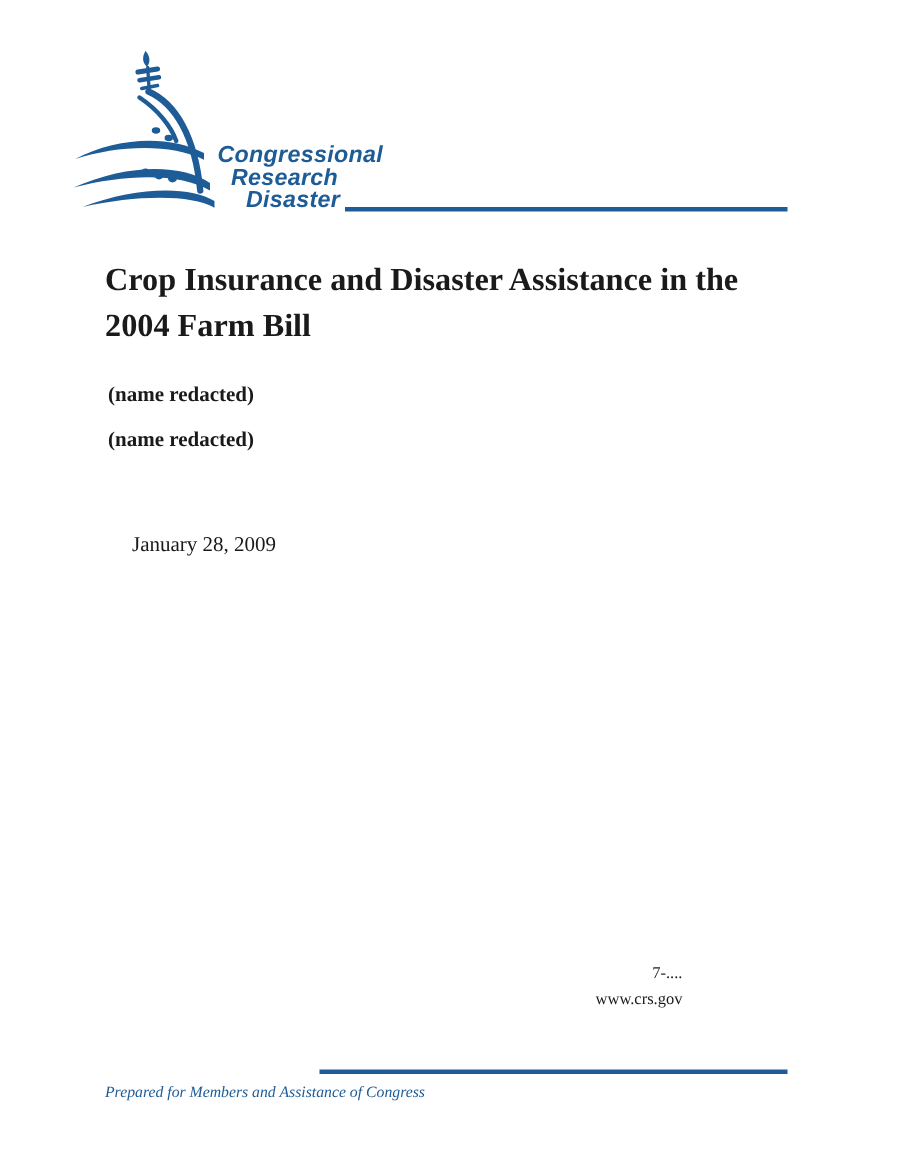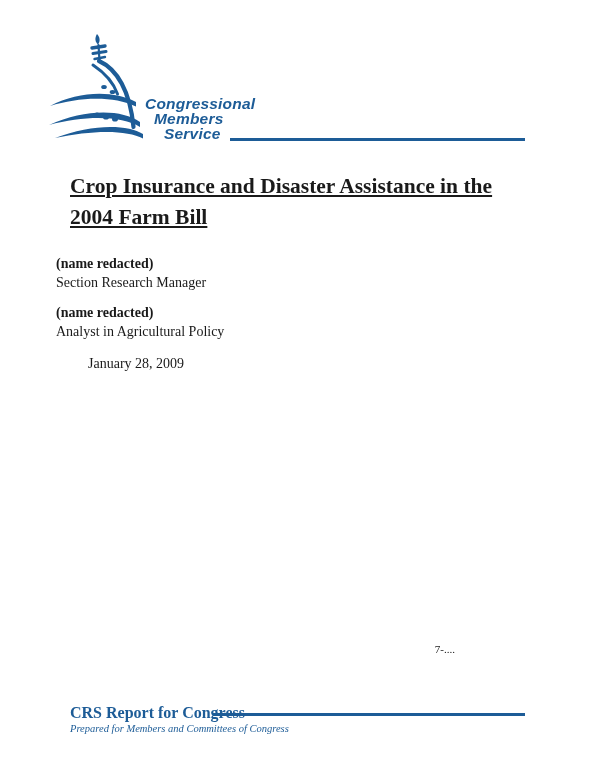--- a/index.html
+++ b/index.html
@@ -45,28 +45,27 @@
 
   
   .report-title {
     position: absolute;
     left: 70px; top: 171px;
     width: 480px;
     font-size: 21.5px;
     font-weight: bold;
     line-height: 31px;
     color: var(--ink);
-    text-decoration: underline;
   }
   .report-title .title-line { display: block; }
 
   
   .authors {
     position: absolute;
-    left: 56px; top: 254px;
+    left: 72px; top: 254px;
     font-size: 14px;
     line-height: 19px;
   }
   .author-block { margin-bottom: 11px; }
   .author-name { font-weight: bold; display: block; }
   .author-role { display: block; }
   .report-date {
     position: absolute;
     left: 88px; top: 356px;
     font-size: 14px;
@@ -131,45 +130,43 @@
       <ellipse cx="68" cy="88" rx="3" ry="2.6" fill="currentColor" stroke="none"></ellipse>
 
       <path d="M2,94 C38,78 74,78 93,91 L93,96 C74,84.5 38,84.5 2,94 Z" fill="currentColor" stroke="none"></path>
 
       <path d="M8,107 C44,93 80,93 96,103 L96,107.5 C80,98.5 44,99 8,107 Z" fill="currentColor" stroke="none"></path>
     </svg>
   </div>
 
   <div class="logo-wordmark">
     <span class="wm-line">Congressional</span>
-    <span class="wm-line">Members</span>
-    <span class="wm-line">Service</span>
+    <span class="wm-line">Research</span>
+    <span class="wm-line">Disaster</span>
   </div>
 
   <div class="header-rule"></div>
 
   <h1 class="report-title">
     <span class="title-line">Crop Insurance and Disaster Assistance in the</span>
     <span class="title-line">2004 Farm Bill</span>
   </h1>
 
   <div class="authors">
     <div class="author-block">
       <span class="author-name">(name redacted)</span>
-      <span class="author-role">Section Research Manager</span>
     </div>
     <div class="author-block">
       <span class="author-name">(name redacted)</span>
-      <span class="author-role">Analyst in Agricultural Policy</span>
     </div>
   </div>
 
   <div class="report-date">January 28, 2009</div>
 
   <div class="footer-info">
     <span class="fi-line">7-....</span>
+    <span class="fi-line">www.crs.gov</span>
   </div>
 
   <div class="footer-rule"></div>
-  <div class="banner-title">CRS Report for Congress</div>
-  <div class="banner-subtitle">Prepared for Members and Committees of Congress</div>
+  <div class="banner-subtitle">Prepared for Members and Assistance of Congress</div>
 
 </div>
 
 </body></html>

